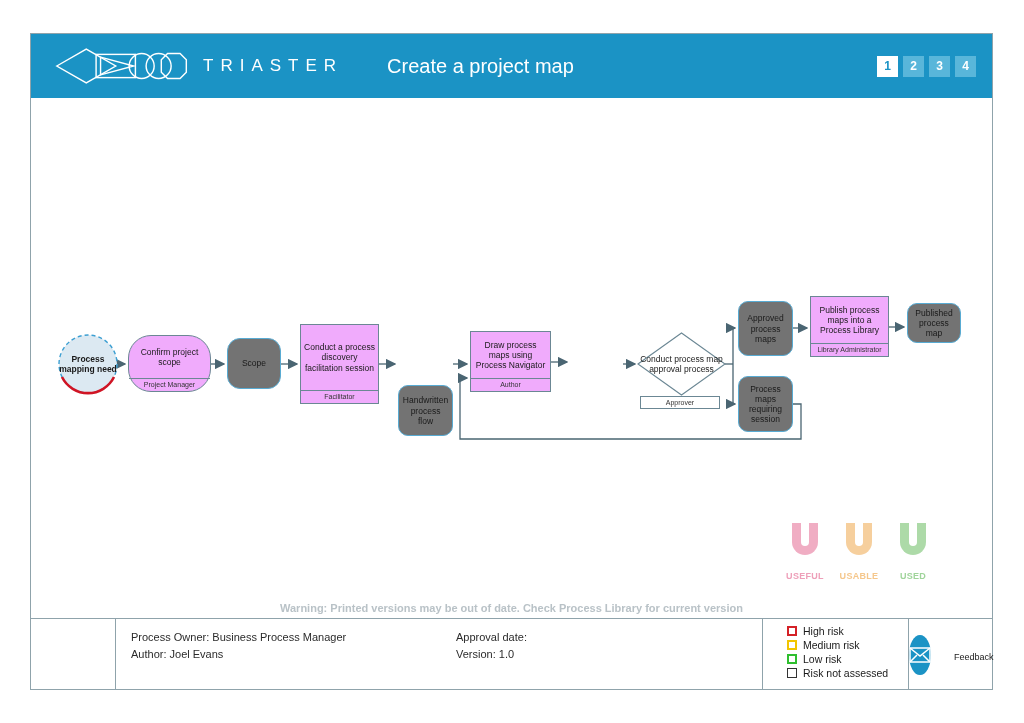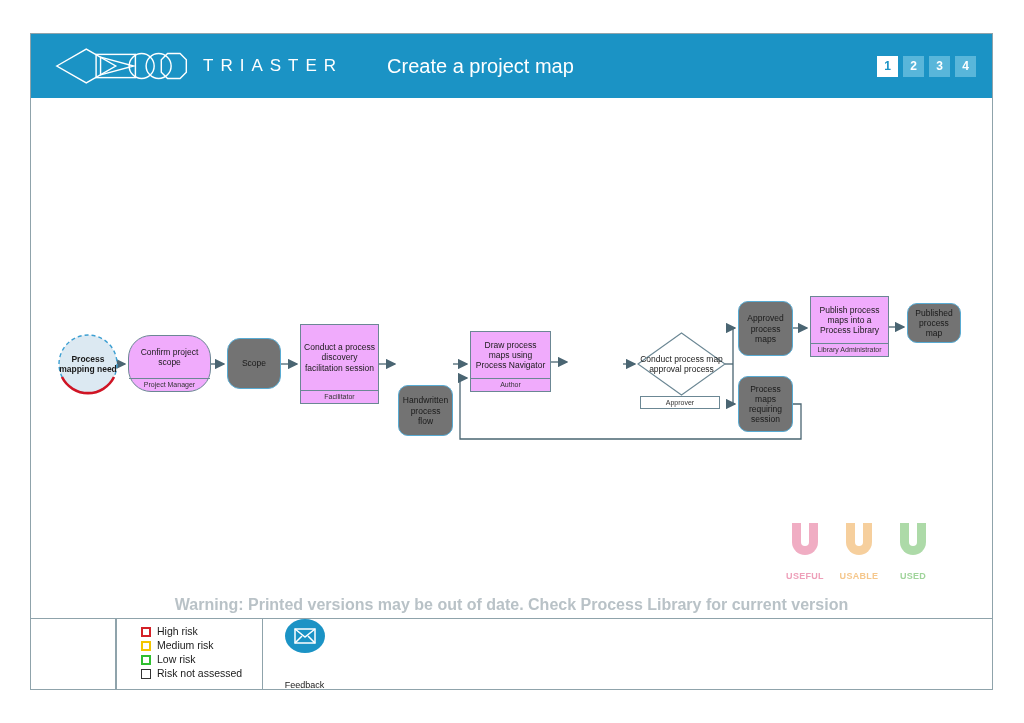--- a/index.html
+++ b/index.html
@@ -26,40 +26,40 @@
   .prole { height:13px; border-top:1px solid #6b8794; display:flex; align-items:center; justify-content:center;
            font-size:7px; color:#333; }
   .dbox { background:#737373; border:1.5px solid #58abd3; border-radius:10px;
           display:flex; align-items:center; justify-content:center; padding:16px; }
   .circle-label { display:flex; align-items:center; justify-content:center; }
   .diamond-label { display:flex; align-items:center; justify-content:center; }
   .rolebox { position:absolute; border:1px solid #6b8794; background:#fff; font-size:7px; color:#333;
              display:flex; align-items:center; justify-content:center; }
 
   .warning { position:absolute; left:0; right:0; bottom:4px; text-align:center;
-             font-size:16px; font-weight:bold; color:#b9c2c7; }
+             font-size:11px; font-weight:bold; color:#b9c2c7; }
 
   
   .uuu { position:absolute; left:752px; top:425px; display:flex; gap:10px; }
   .uuu .u-item { display:flex; flex-direction:column; align-items:center; width:44px; }
   .u-shape { width:26px; height:32px; border:9px solid; border-top:none;
              border-radius:0 0 15px 15px; opacity:.85; }
   .u-label { margin-top:16px; font-size:9px; font-weight:bold; letter-spacing:.3px; }
 
   
   .ftr { display:flex; height:72px; border-top:1px solid #8fa3ab; }
   .ftr .cell1 { width:85px; border-right:1px solid #8fa3ab; }
   .ftr .cell2 { flex:1; position:relative; font-size:11px; color:#2b2b2b; line-height:1.5; padding:10px 0 0 15px; }
   .ftr .cell2 .colB { position:absolute; left:340px; top:10px; }
   .ftr .cell3 { width:146px; border-left:1px solid #8fa3ab; padding:6px 0 0 8px; }
-  .legend-row { display:flex; align-items:flex-end; margin-bottom:2px;padding-left:16px; }
+  .legend-row { display:flex; align-items:center; margin-bottom:2px;padding-left:16px; }
   .legend-swatch { width:10px; height:10px; border:2px solid; background:#fff; margin-right:6px; flex:0 0 auto; }
   .legend-row:last-child .legend-swatch { border-width:1px; }
   .legend-label { font-size:10.5px; color:#1a1a1a; }
-  .ftr .cell4 { width:84px; border-left:1px solid #8fa3ab; display:flex; flex-direction:column;
+  .ftr .cell4 { width:84px; border-left:1px solid #8fa3ab; display:flex; flex-direction:row;
                 align-items:center; justify-content:flex-start;gap:23px; }
   .fb-circle { width:40px; height:40px; border-radius:50%; background:#1b93c5;
                display:flex; align-items:center; justify-content:center; cursor:pointer; }
   .fb-label { font-size:9px; color:#1a1a1a; margin-top:4px; }
 </style>
 </head>
 <body>
 
 <div class="doc">
 
@@ -161,20 +161,30 @@
         <div class="u-shape" style="border-color: rgb(159, 212, 154);"></div>
         <div class="u-label" style="color: rgb(159, 212, 154);">USED</div>
       </div>
     </div>
 
     <div class="warning">Warning: Printed versions may be out of date. Check Process Library for current version</div>
   </div>
 
   <div class="ftr">
     <div class="cell1"></div>
+    <div class="cell2">
+      <div class="colA">
+        <div>Process Owner: Business Process Manager</div>
+        <div>Author: Joel Evans</div>
+      </div>
+      <div class="colB">
+        <div>Approval date:</div>
+        <div>Version: 1.0</div>
+      </div>
+    </div>
     <div class="cell3">
       <div class="legend-row">
         <div class="legend-swatch" style="border-color: rgb(212, 33, 39);"></div>
         <div class="legend-label">High risk</div>
       </div>
       <div class="legend-row">
         <div class="legend-swatch" style="border-color: rgb(242, 197, 0);"></div>
         <div class="legend-label">Medium risk</div>
       </div>
       <div class="legend-row">

